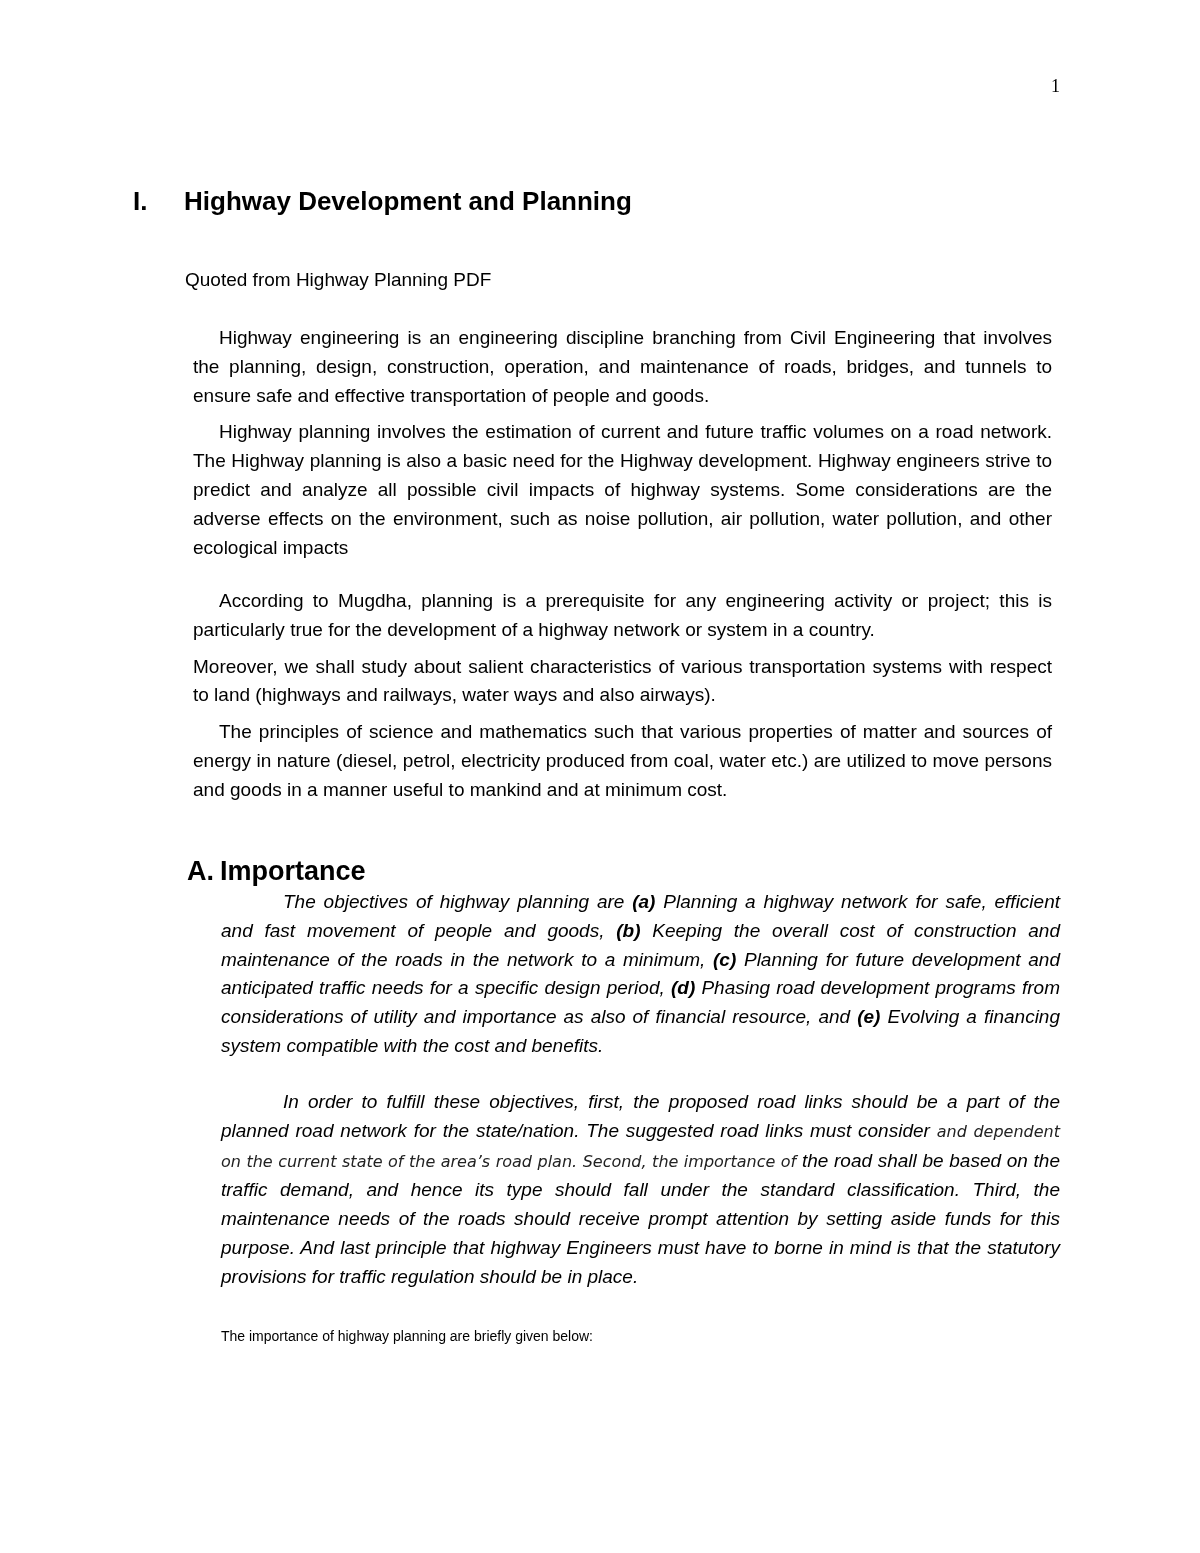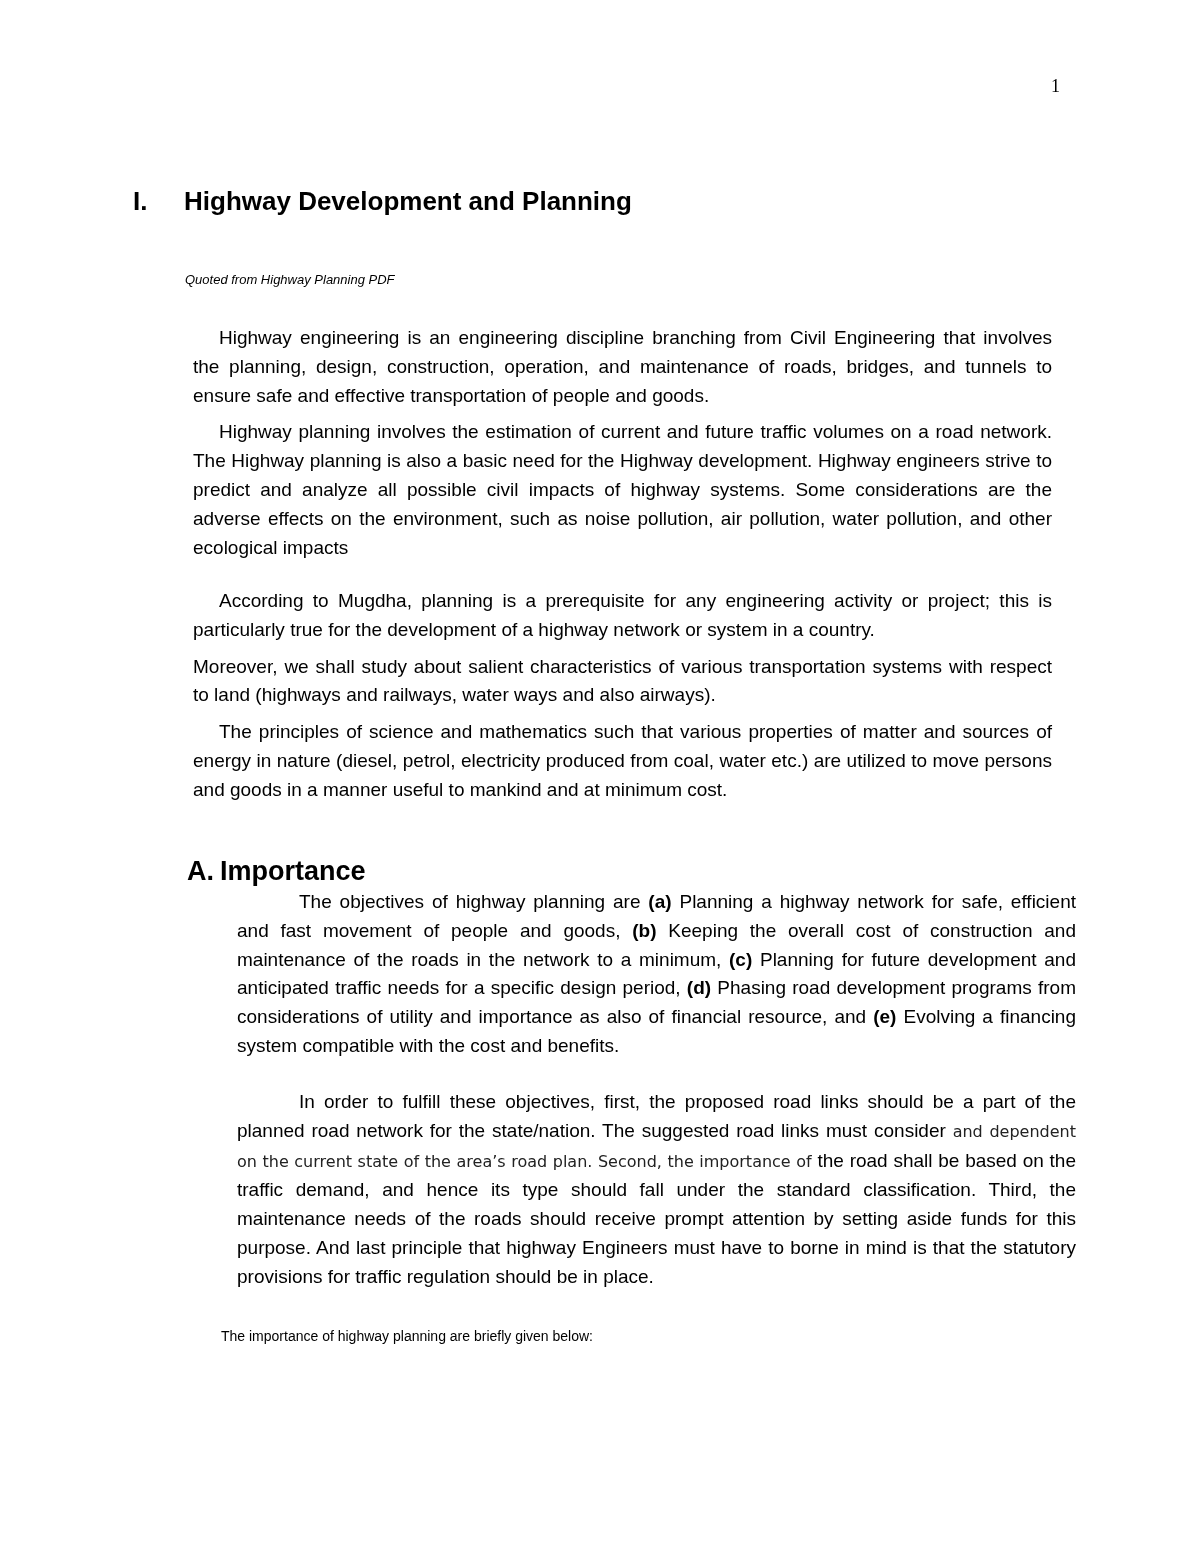--- a/index.html
+++ b/index.html
@@ -42,22 +42,21 @@
       white-space: nowrap;
     }
     .heading-1 .num {
       display: inline-block;
       width: 51px;
     }
     .quote-note {
       position: absolute;
       top: 269px;
       left: 185px;
-      font-style: italic;
-      font-size: 13px;
+      font-size: 19px;
       line-height: 22px;
       white-space: nowrap;
     }
     .body-block {
       position: absolute;
       left: 185px;
       width: 875px;
       font-size: 19px;
       line-height: 28.8px;
     }
@@ -78,24 +77,25 @@
       font-size: 27px;
       line-height: 26px;
       white-space: nowrap;
     }
     .heading-a .num {
       display: inline-block;
       width: 33px;
     }
     .section-a-body {
       position: absolute;
-      left: 237px;
+      left: 221px;
       width: 839px;
       font-size: 19px;
       line-height: 28.8px;
+      font-style: italic;
     }
     .section-a-body p {
       margin: 0;
       text-align: justify;
       text-align-last: left;
       text-indent: 62px;
     }
     .objectives { top: 888px; }
     .fulfill { top: 1088px; }
     .alt-font {

